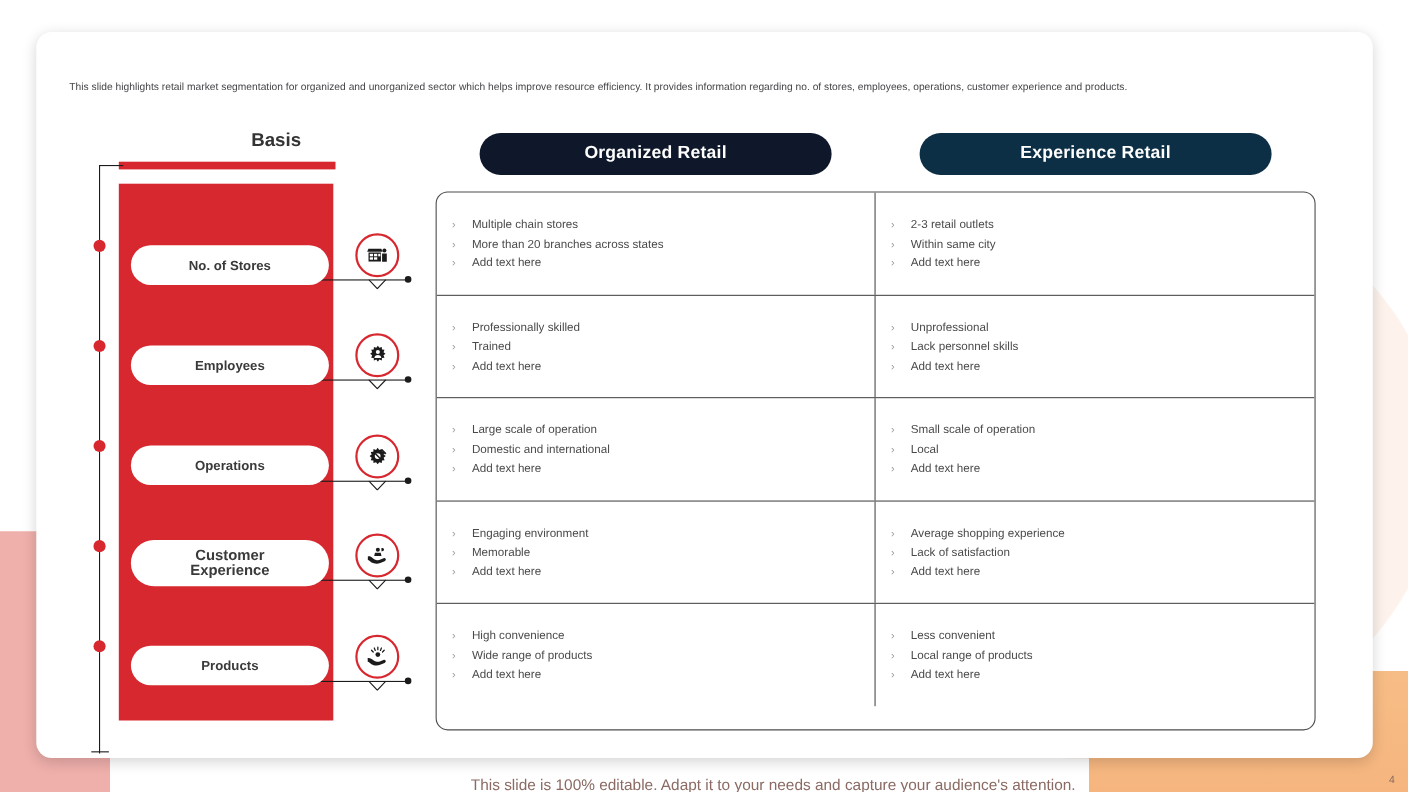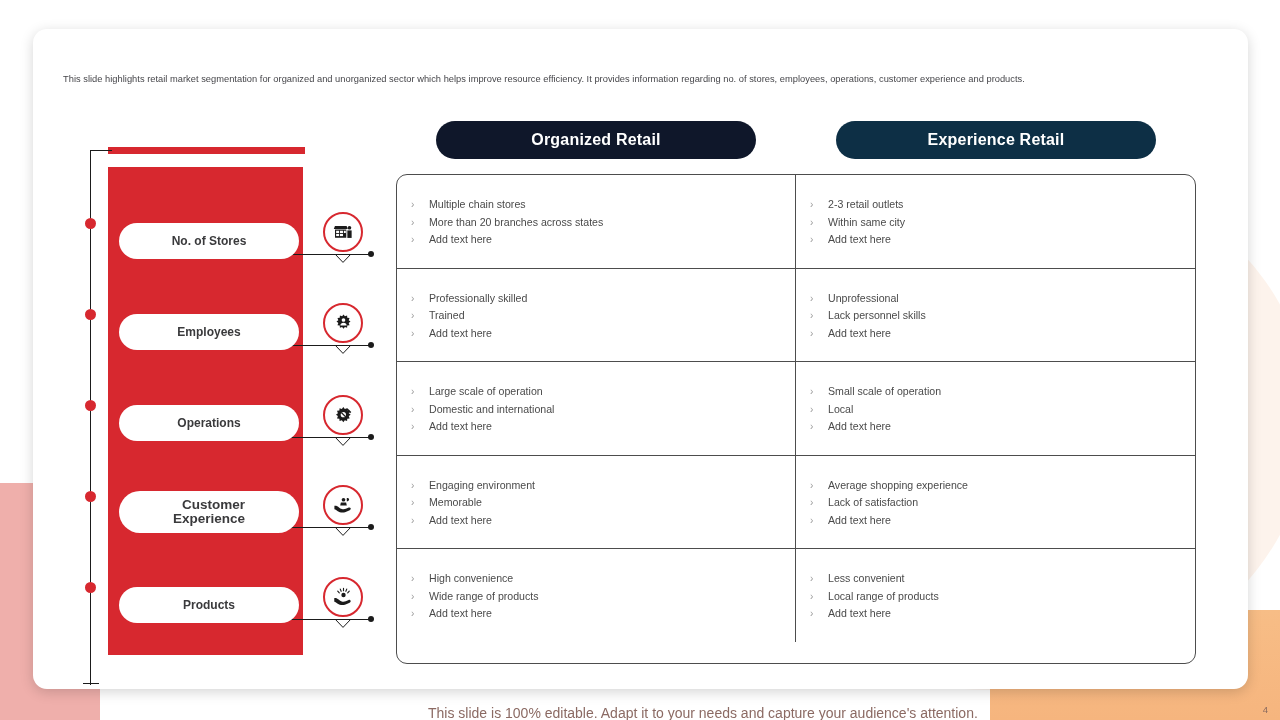--- a/index.html
+++ b/index.html
@@ -85,21 +85,21 @@
   .basis-pill {
     position: absolute; left: 86px;
     width: 180px; height: 36px;
     background: #ffffff;
     border-radius: 18px;
     display: flex; align-items: center; justify-content: center;
     text-align: center; line-height: 1.05;
     font-size: 12px; font-weight: 600; color: #3a3a3c;
     z-index: 4;
   }
-  .basis-pill.two-line { height: 42px; border-radius: 21px; font-size: 13.5px; text-align: right; }
+  .basis-pill.two-line { height: 42px; border-radius: 21px; font-size: 13.5px; }
 
   
   #spine {
     position: absolute; left: 57px; top: 121px;
     width: 1px; height: 535px; background: #1b1b1b;
   }
   #spine-foot {
     position: absolute; left: 50px; top: 654px;
     width: 16px; height: 1px; background: #1b1b1b;
   }
@@ -202,20 +202,21 @@
   <div class="deco-blob"></div>
   <div class="deco-top"></div>
   <div class="deco-left"></div>
   <div class="deco-right"></div>
 </div>
 
 <div id="card">
 
   <p id="page-subtitle">This slide highlights retail market segmentation  for organized and unorganized sector which helps improve resource efficiency. It provides information regarding no. of stores, employees, operations, customer experience and products.</p>
 
+  <div id="basis-title">Basis</div>
   <div id="basis-topbar"></div>
   <div id="basis-panel"></div>
 
   <div id="spine"></div>
   <div id="spine-head"></div>
   <div id="spine-foot"></div>
 
   <div id="basis-dynamic">
       <div class="basis-pill" style="top: 194px;">
         <span>No. of Stores</span>

